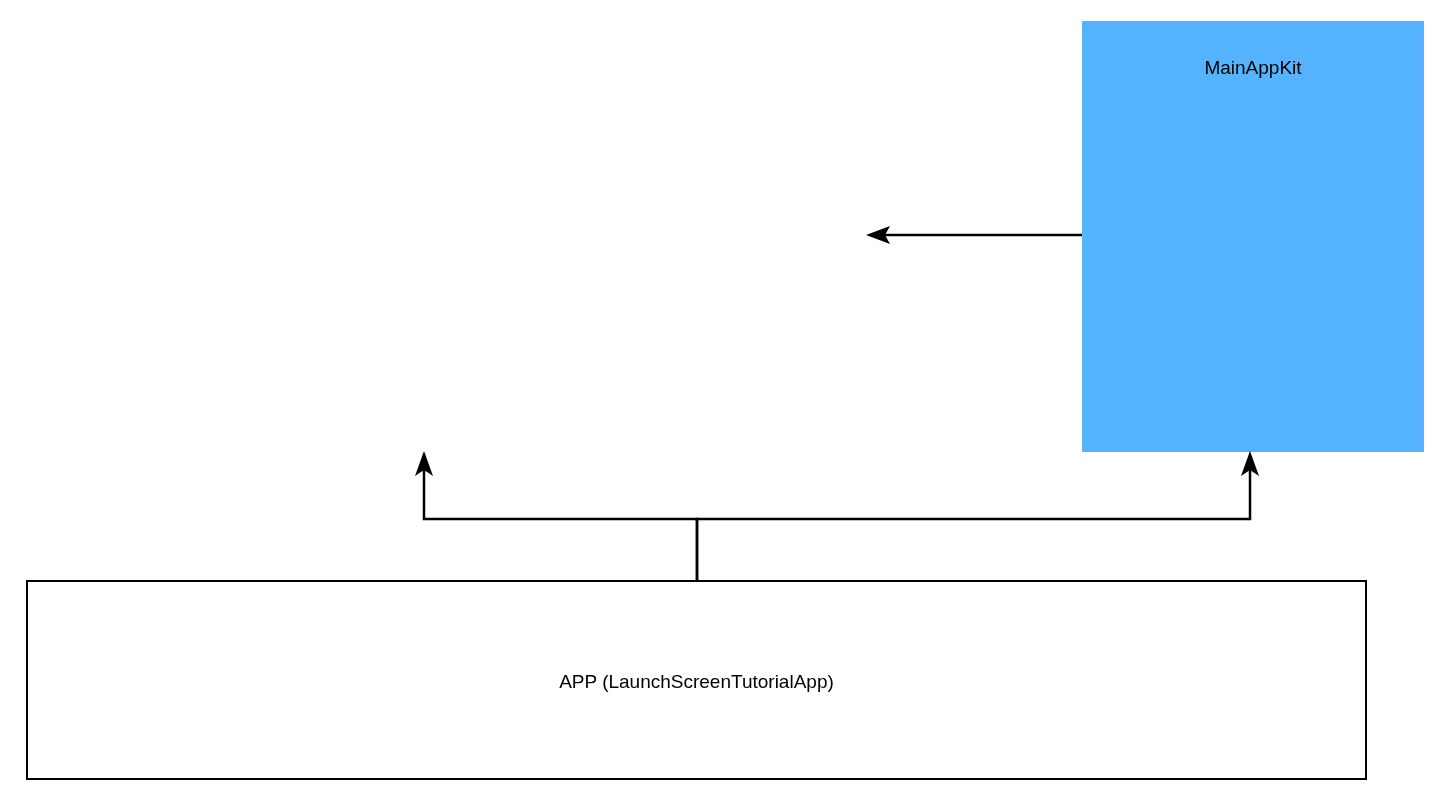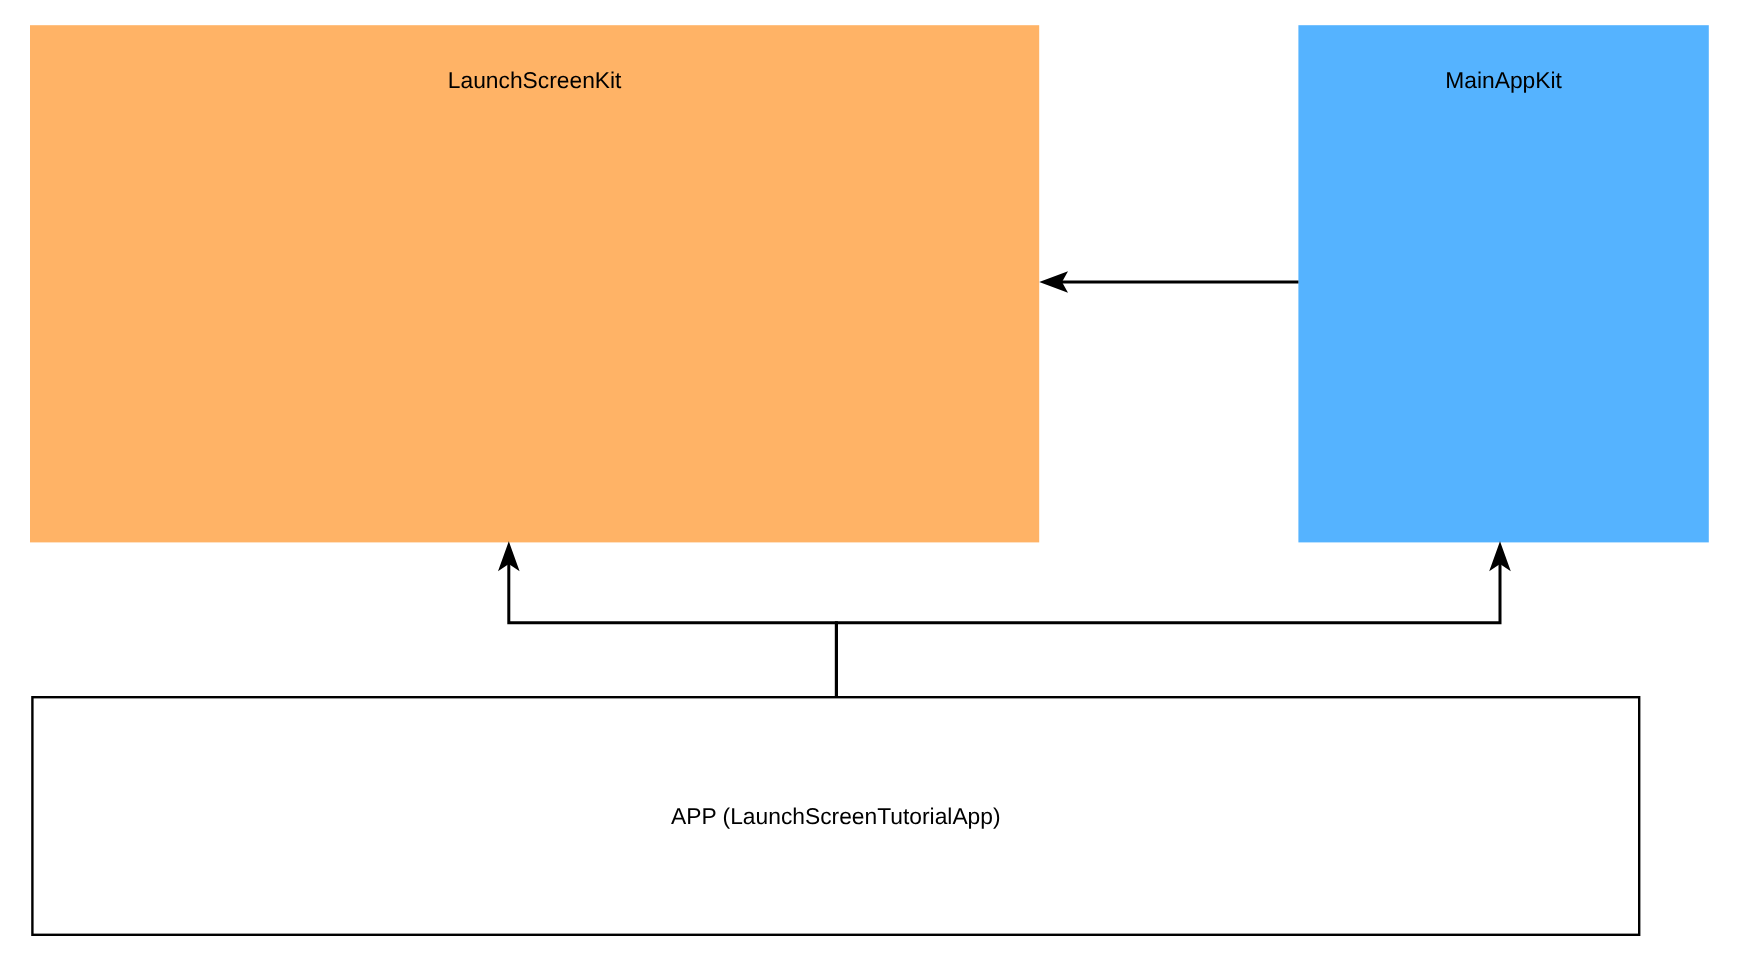--- a/index.html
+++ b/index.html
@@ -89,23 +89,20 @@
   #connector-layer polygon {
     fill: #000000;
     stroke: none;
   }
 </style>
 </head>
 <body>
 
 <div id="diagram-canvas">
 
-  <div class="node" id="node-launchscreenkit">
-    <span class="node-label">LaunchScreenKit</span>
-  </div>
 
   <div class="node" id="node-app">
     <span class="node-label">APP (LaunchScreenTutorialApp)</span>
   </div>
 
   <div class="node" id="node-mainappkit">
     <span class="node-label">MainAppKit</span>
   </div>
 
   <svg id="connector-layer" viewBox="0 0 1450 806">

